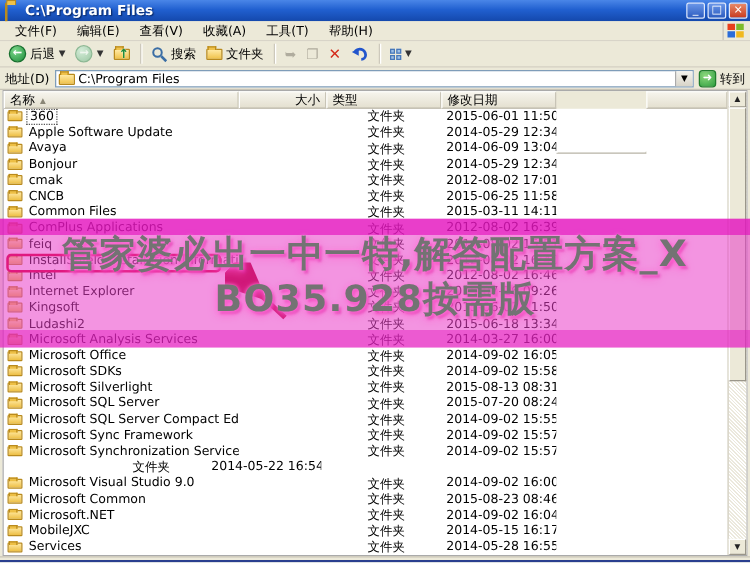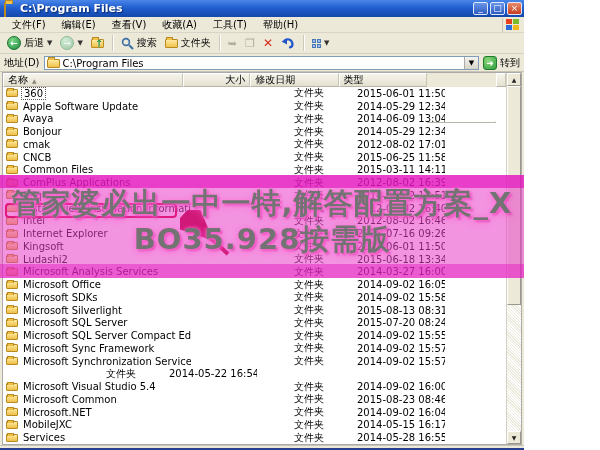--- a/index.html
+++ b/index.html
@@ -1,17 +1,17 @@
 <!DOCTYPE html>
 <html><head>
 <meta charset="utf-8">
 <style>
   * { margin:0; padding:0; box-sizing:border-box; }
   html,body { width:600px; height:450px; overflow:hidden; font-family:"DejaVu Sans", sans-serif; }
-  .window { position:relative; width:524px; height:450px; background:#ece9d8; overflow:hidden; }
+  .window { position:relative; width:600px; height:450px; background:#ece9d8; overflow:hidden; }
 
   
   .titlebar { position:absolute; top:0; left:0; right:0; height:17px;
     background:linear-gradient(180deg,#4a86e8 0%,#2160d0 45%,#1448ac 100%);
     display:flex; align-items:center; padding:0 2px; }
   .titlebar .tb-icon { width:13px; height:11px; margin:0 3px 0 2px; position:relative; }
   .folder-glyph { position:relative; width:13px; height:9px; background:linear-gradient(180deg,#ffe9a2,#f0c24a); border:1px solid #b98a1d; border-radius:1px; }
   .folder-glyph:before { content:""; position:absolute; top:-3px; left:0; width:6px; height:3px; background:#f0c24a; border:1px solid #b98a1d; border-bottom:none; border-radius:1px 1px 0 0; }
   .title-text { color:#fff; font-weight:bold; font-size:11px; text-shadow:1px 1px 1px #0a2a6a; flex:1; white-space:nowrap; }
   .win-btns { display:flex; gap:2px; }
@@ -198,22 +198,22 @@
     </span>
   </div>
 
   <div class="list-wrap">
     <div class="col-header">
       <span class="col c0">
           <span>名称</span>
           <span class="sort-mark">▲</span>
         </span>
       <span class="col c1">大小</span>
+      <span class="col c2">类型</span>
       <span class="col c3">修改日期</span>
-      <span class="col c2">类型</span>
       <span class="col c4">属性</span>
       <span class="col cF"></span>
     </div>
 
     <div class="rows">
   <div class="frow">
     <span class="cell name">
       <span class="row-folder"></span>
       <span class="fname focused">360</span>
     </span>
@@ -434,21 +434,21 @@
 
   <div class="frow">
     <span class="cell size"></span>
     <span class="cell type">文件夹</span>
     <span class="cell date">2014-05-22 16:54</span>
   </div>
 
   <div class="frow">
     <span class="cell name">
       <span class="row-folder"></span>
-      <span class="fname">Microsoft Visual Studio 5.4</span>
+      <span class="fname">Microsoft Visual Studio 9.0</span>
     </span>
     <span class="cell size"></span>
     <span class="cell type">文件夹</span>
     <span class="cell date">2014-09-02 16:00</span>
   </div>
 
   <div class="frow">
     <span class="cell name">
       <span class="row-folder"></span>
       <span class="fname">Microsoft Common</span>

